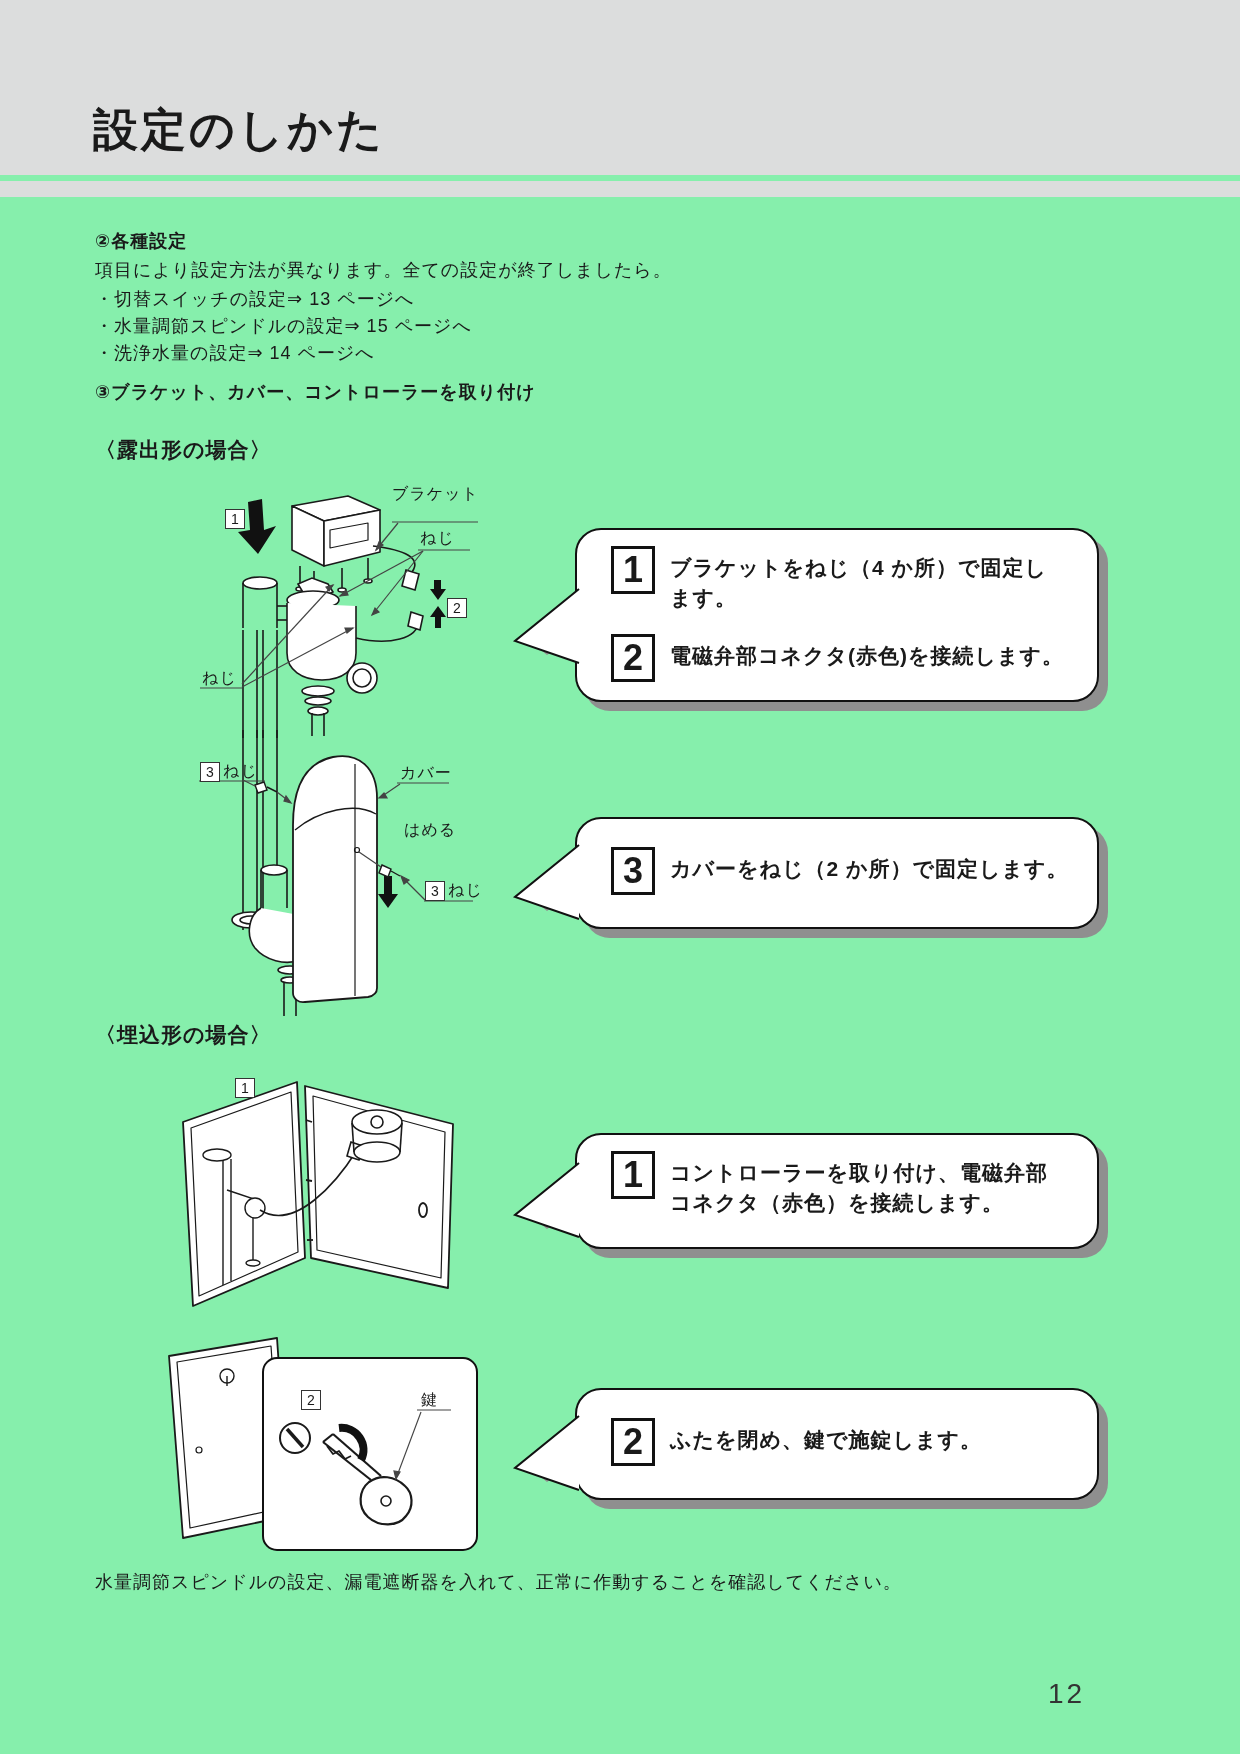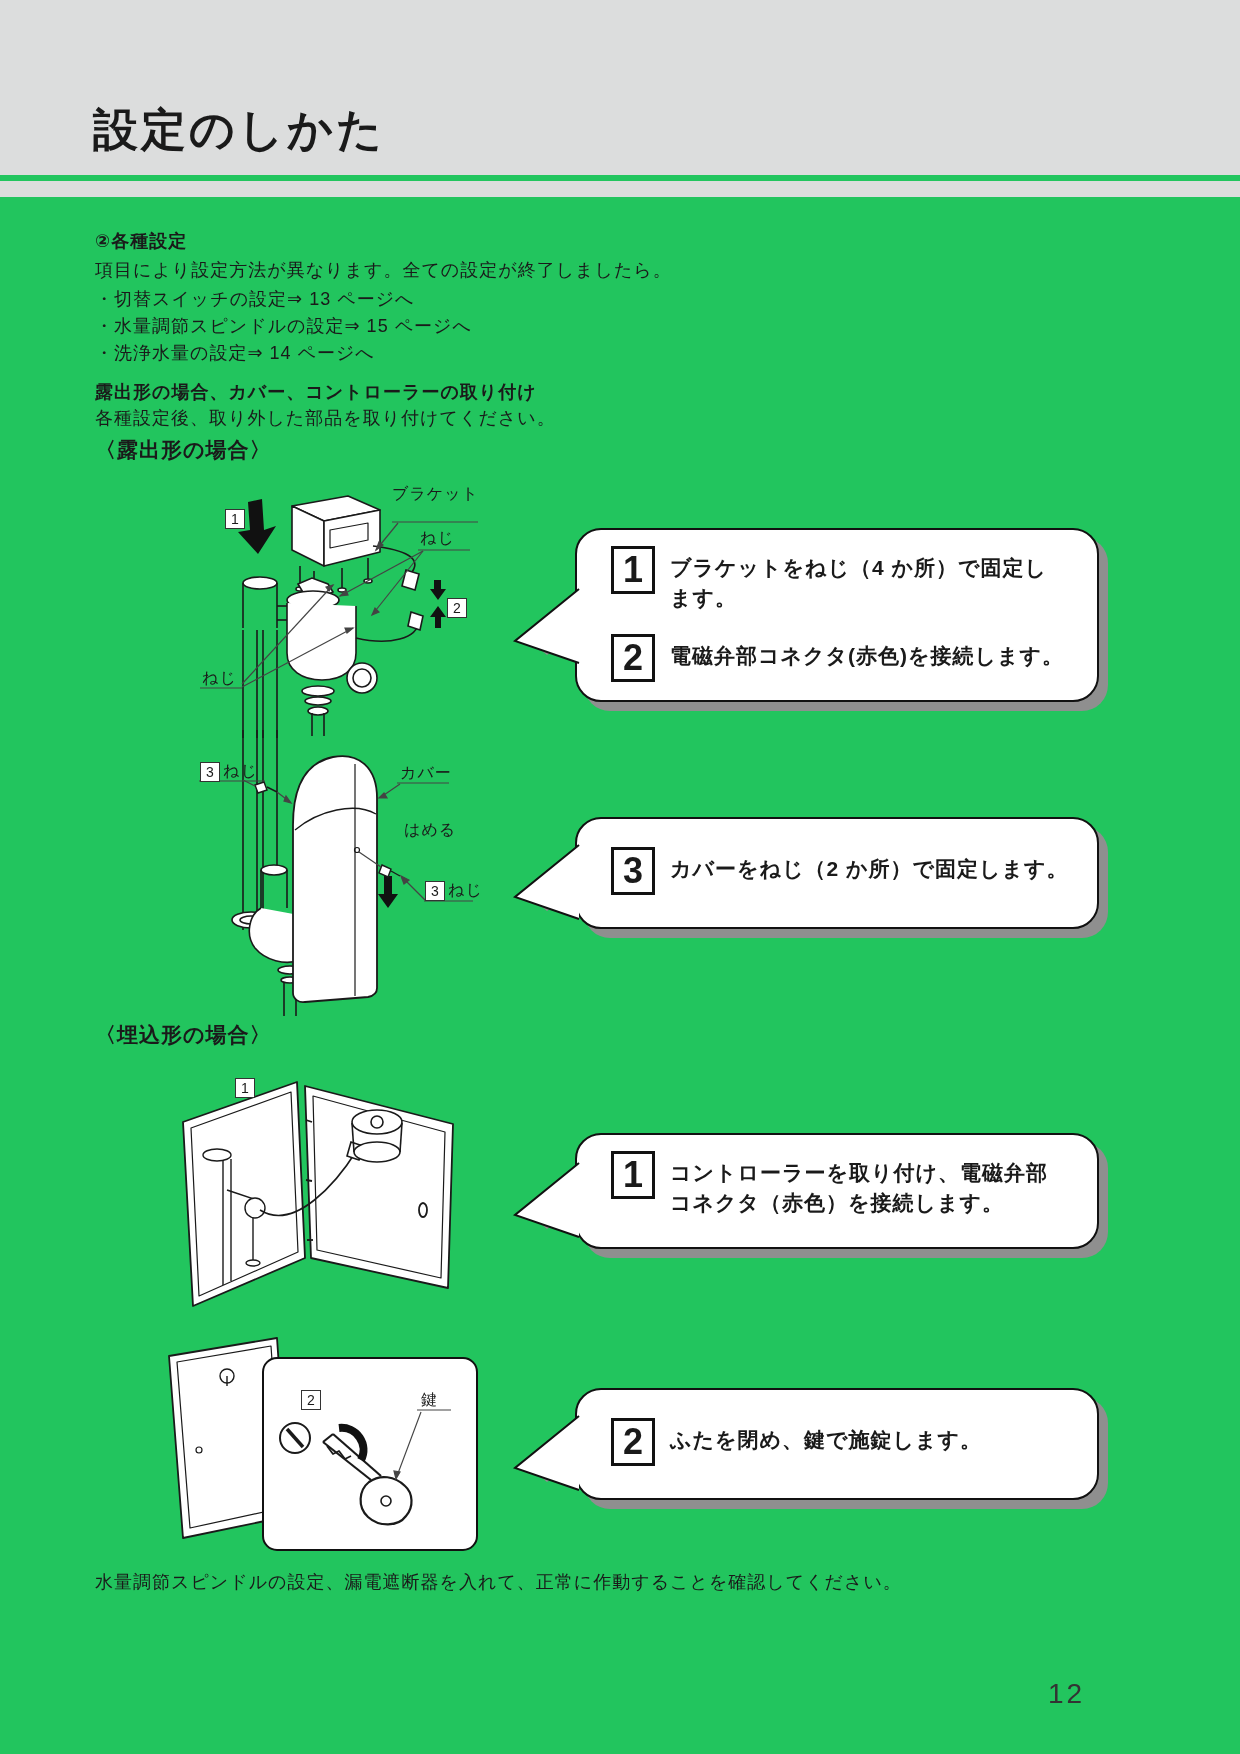--- a/index.html
+++ b/index.html
@@ -1,16 +1,16 @@
 <!DOCTYPE html>
 <html><head>
 <meta charset="utf-8">
 <style>
   html,body{margin:0;padding:0;background:#fff;}
-  .page{position:relative;width:1240px;height:1754px;background:#22c55e;overflow:hidden;
+  .page{position:relative;width:1240px;height:1754px;background:#86efac;overflow:hidden;
         font-family:"Liberation Sans","DejaVu Sans",sans-serif;color:#1a1a1a;}
   .band{position:absolute;left:0;width:100%;background:#dcdddd;}
   .title{position:absolute;left:93px;top:100px;font-size:45px;font-weight:900;letter-spacing:3px;}
   .txt{position:absolute;left:95px;font-size:18px;letter-spacing:1px;white-space:nowrap;}
   .bold{font-weight:bold;}
   .subhead{position:absolute;left:95px;font-size:21px;font-weight:bold;letter-spacing:1px;white-space:nowrap;}
   .bubble{position:absolute;background:#fff;border:2px solid #111;border-radius:26px;
           box-shadow:9px 9px 0 0 #8f8f8f;}
   .tail{position:absolute;left:-64px;width:70px;height:80px;overflow:visible;}
   .step{position:absolute;left:34px;display:flex;align-items:flex-start;gap:15px;}
@@ -32,22 +32,21 @@
   <div class="band" style="top:0;height:175px;"></div>
   <div class="band" style="top:181px;height:16px;"></div>
   <div class="title">設定のしかた</div>
 
   <div class="txt bold" style="top:229px;text-align:right;">②各種設定</div>
   <div class="txt" style="top:258px;">項目により設定方法が異なります。全ての設定が終了しましたら。</div>
   <div class="txt" style="top:287px;">・切替スイッチの設定⇒ 13 ページへ</div>
   <div class="txt" style="top:314px;">・水量調節スピンドルの設定⇒ 15 ページへ</div>
   <div class="txt" style="top:341px;">・洗浄水量の設定⇒ 14 ページへ</div>
 
-  <div class="txt bold" style="top:380px;">露出形の場合、カバー、コントローラーの取り付け</div>
-  <div class="txt" style="top:406px;">各種設定後、取り外した部品を取り付けてください。</div>
+  <div class="txt bold" style="top:380px;">③ブラケット、カバー、コントローラーを取り付け</div>
   <div class="subhead" style="top:436px;">〈露出形の場合〉</div>
 
   <svg class="diagram" style="left:180px;top:488px;" width="310" height="250" viewBox="0 0 310 250">
 
     <path d="M68,14 L82,11 L84,42 L96,38 L78,66 L58,44 L70,42 Z" fill="#111" stroke="none"></path>
 
     <g fill="#fff" stroke="#1a1a1a" stroke-width="1.6" stroke-linejoin="round">
       <polygon points="112,18 168,8 200,22 144,33"></polygon>
       <polygon points="112,18 144,33 144,78 112,62"></polygon>
       <polygon points="144,33 200,22 200,64 144,78"></polygon>

